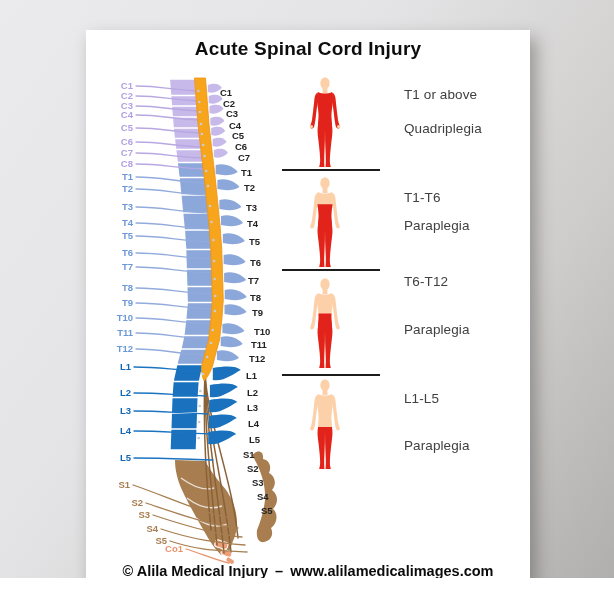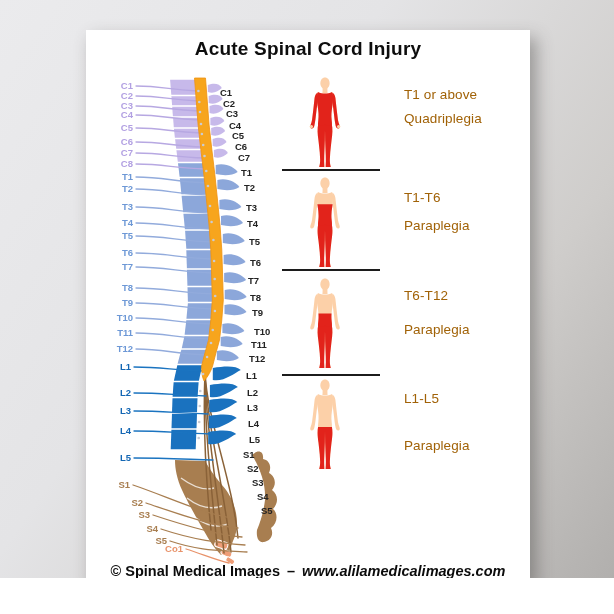--- a/index.html
+++ b/index.html
@@ -14,31 +14,31 @@
   }
   .title{
     position:absolute;top:8px;left:0;width:100%;text-align:center;
     font-size:19px;font-weight:600;color:#0d0d0d;letter-spacing:.2px;
   }
   #spine-svg{position:absolute;left:0;top:0;}
   .figure{position:absolute;left:218px;width:42px;height:92px;}
   #fig-0{top:47px}#fig-1{top:147px}#fig-2{top:248px}#fig-3{top:349px}
   .sep{position:absolute;left:196px;width:98px;height:2px;background:#1c1c1c;}
   #sep-0{top:139px}#sep-1{top:239px}#sep-2{top:344px}
-  .lvl{position:absolute;left:318px;font-size:13.5px;color:#a16207;letter-spacing:.1px;white-space:nowrap;}
-  #lvl-0a{top:57px}#lvl-0b{top:81px}
+  .lvl{position:absolute;left:318px;font-size:13.5px;color:#404040;letter-spacing:.1px;white-space:nowrap;}
+  #lvl-0a{top:57px}#lvl-0b{top:91px}
   #lvl-1a{top:160px}#lvl-1b{top:188px}
-  #lvl-2a{top:258px}#lvl-2b{top:292px}
+  #lvl-2a{top:244px}#lvl-2b{top:292px}
   #lvl-3a{top:361px}#lvl-3b{top:408px}
   .footer{
     position:absolute;top:533px;left:0;width:100%;text-align:center;
     font-size:14.5px;font-weight:bold;color:#0b0b0b;white-space:nowrap;
   }
   .footer .dash{margin:0 7px;}
-  .footer .site{font-style:italic;margin-top:36px;}
+  .footer .site{margin-top:36px;}
 </style>
 </head>
 <body>
 
 <div class="stage">
   <div class="poster">
 
     <div class="title">Acute Spinal Cord Injury</div>
 
     <svg id="spine-svg" width="444" height="552" viewBox="86 30 444 552">
@@ -309,17 +309,17 @@
     <div class="lvl" id="lvl-0a">T1 or above</div>
     <div class="lvl" id="lvl-0b">Quadriplegia</div>
     <div class="lvl" id="lvl-1a">T1-T6</div>
     <div class="lvl" id="lvl-1b">Paraplegia</div>
     <div class="lvl" id="lvl-2a">T6-T12</div>
     <div class="lvl" id="lvl-2b">Paraplegia</div>
     <div class="lvl" id="lvl-3a">L1-L5</div>
     <div class="lvl" id="lvl-3b">Paraplegia</div>
 
     <div class="footer">
-      <span>© Spinal Medical Images</span><span class="dash">–</span><span class="site">www.alilamedicalimages.com</span>
+      <span>© Alila Medical Injury</span><span class="dash">–</span><span class="site">www.alilamedicalimages.com</span>
     </div>
 
   </div>
 </div>
 
 </body></html>

